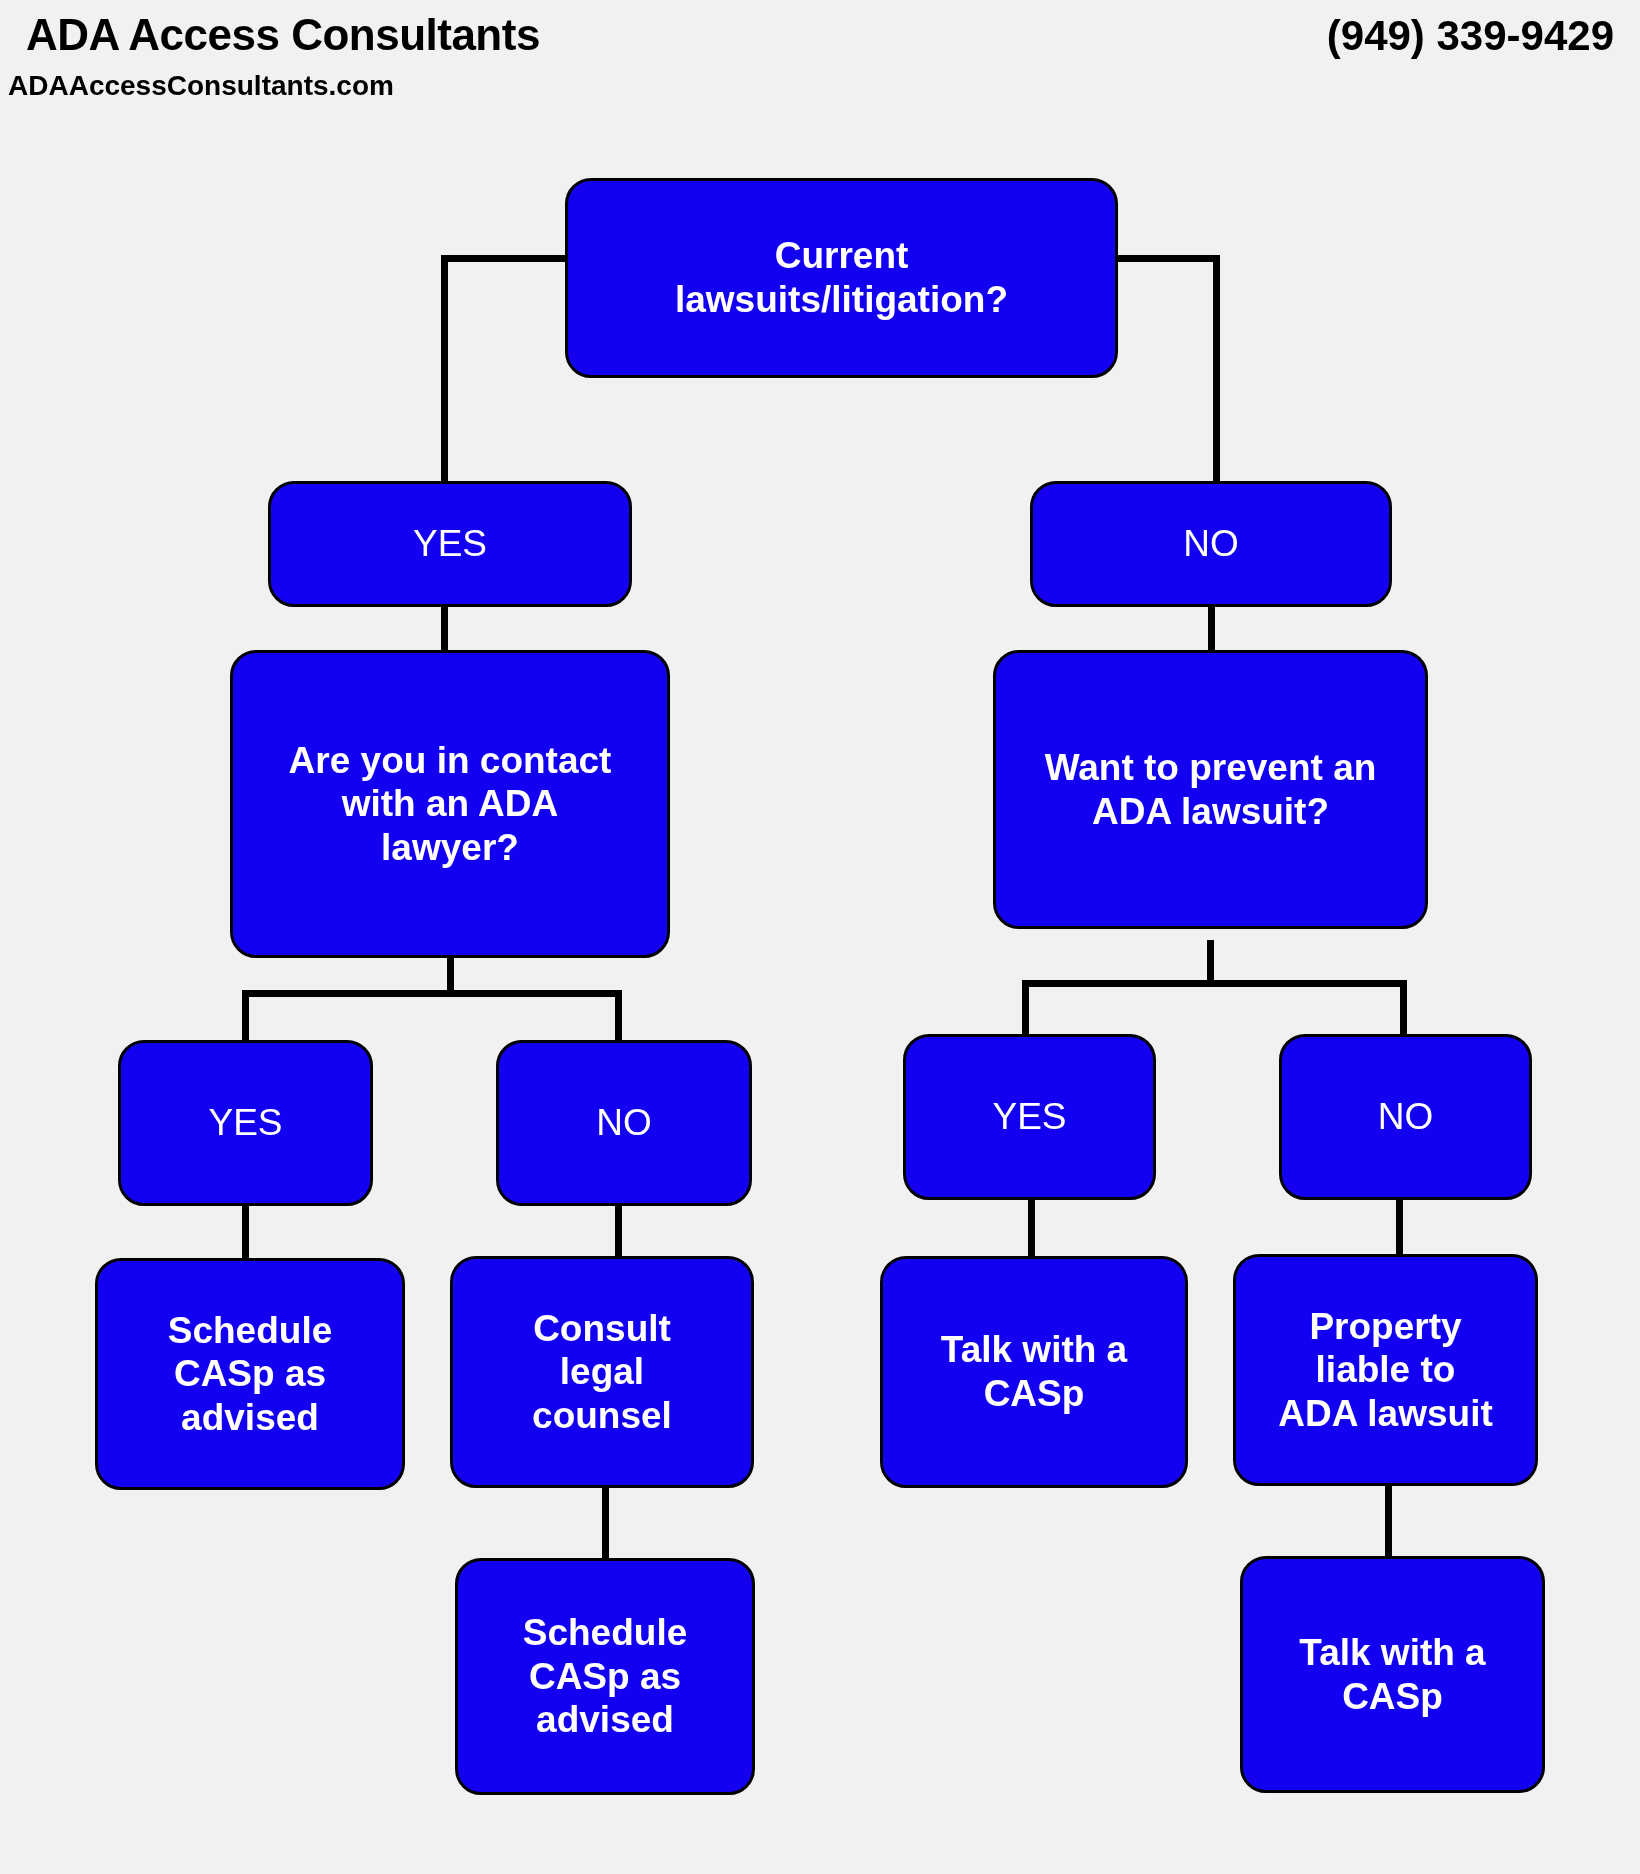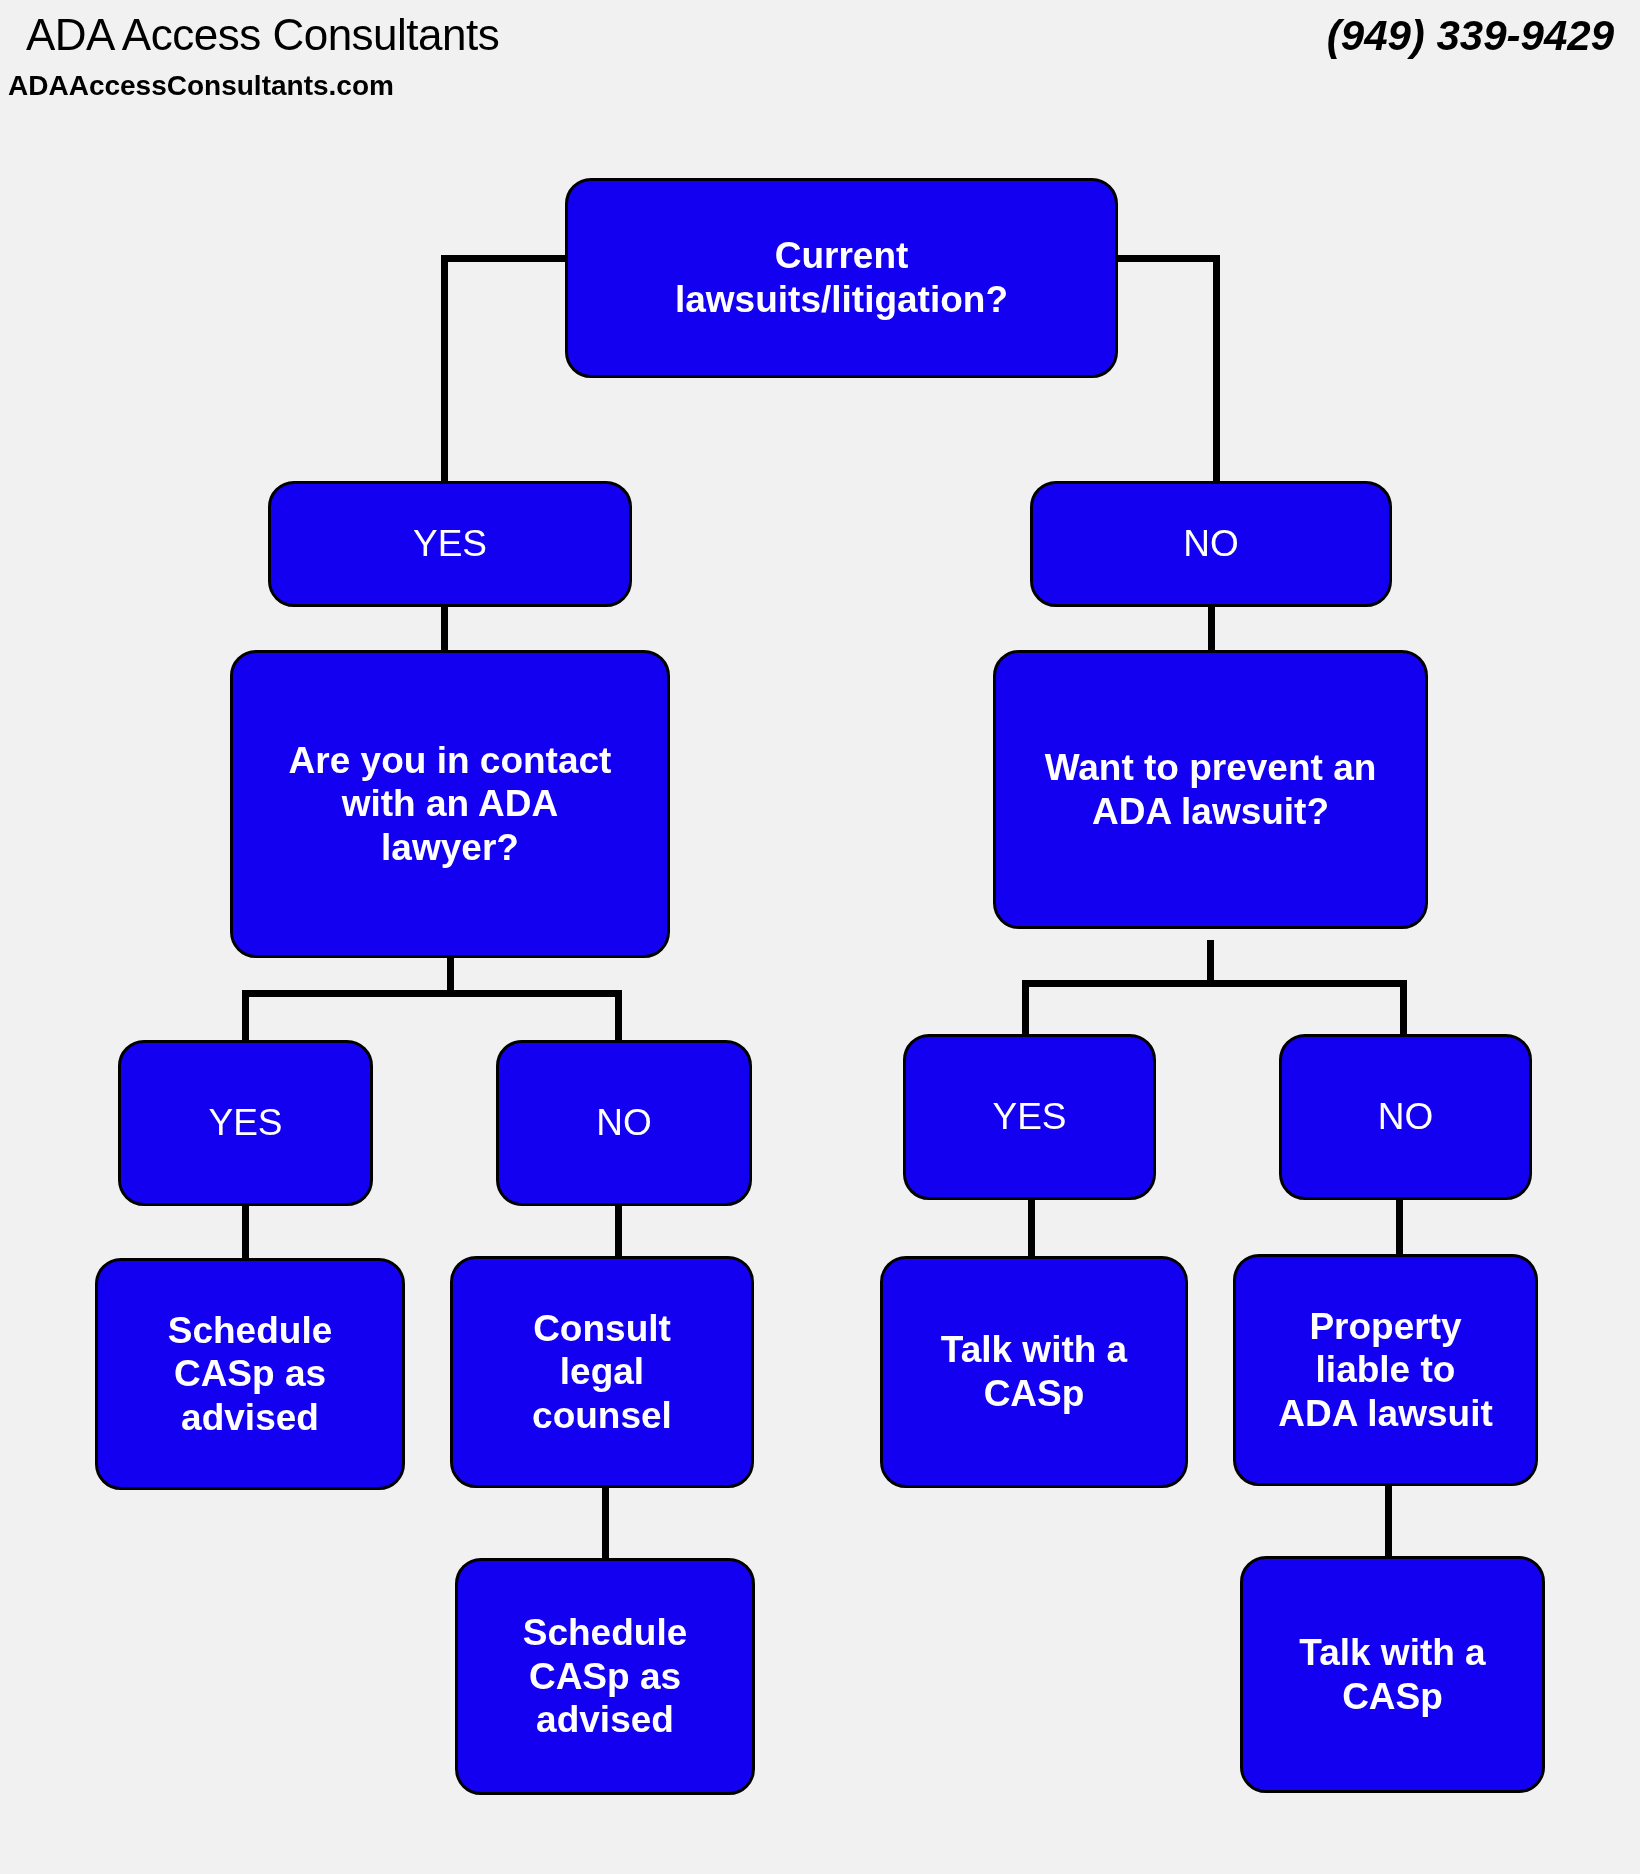--- a/index.html
+++ b/index.html
@@ -15,21 +15,21 @@
     overflow: hidden;
     font-family: "Liberation Sans", sans-serif;
   }
 
   
   .hdr-title {
     position: absolute;
     left: 26px;
     top: 10px;
     font-size: 44px;
-    font-weight: normal;
+    font-weight: bold;
     color: #000000;
     letter-spacing: -0.5px;
     white-space: nowrap;
   }
   .hdr-sub {
     position: absolute;
     left: 8px;
     top: 70px;
     font-size: 28px;
     font-weight: bold;
@@ -37,21 +37,20 @@
     white-space: nowrap;
   }
   .hdr-phone {
     position: absolute;
     right: 26px;
     top: 12px;
     font-size: 42px;
     font-weight: bold;
     color: #000000;
     white-space: nowrap;
-    font-style: italic;
   }
 
   
   .edge-layer {
     position: absolute;
     left: 0;
     top: 0;
     width: 1640px;
     height: 1874px;
   }

